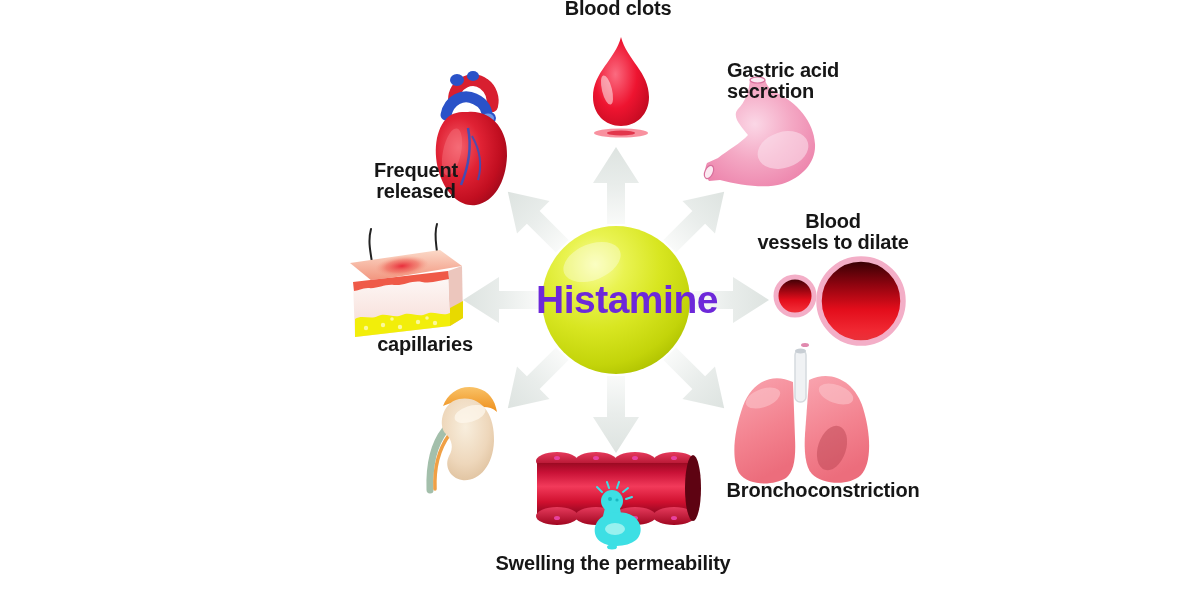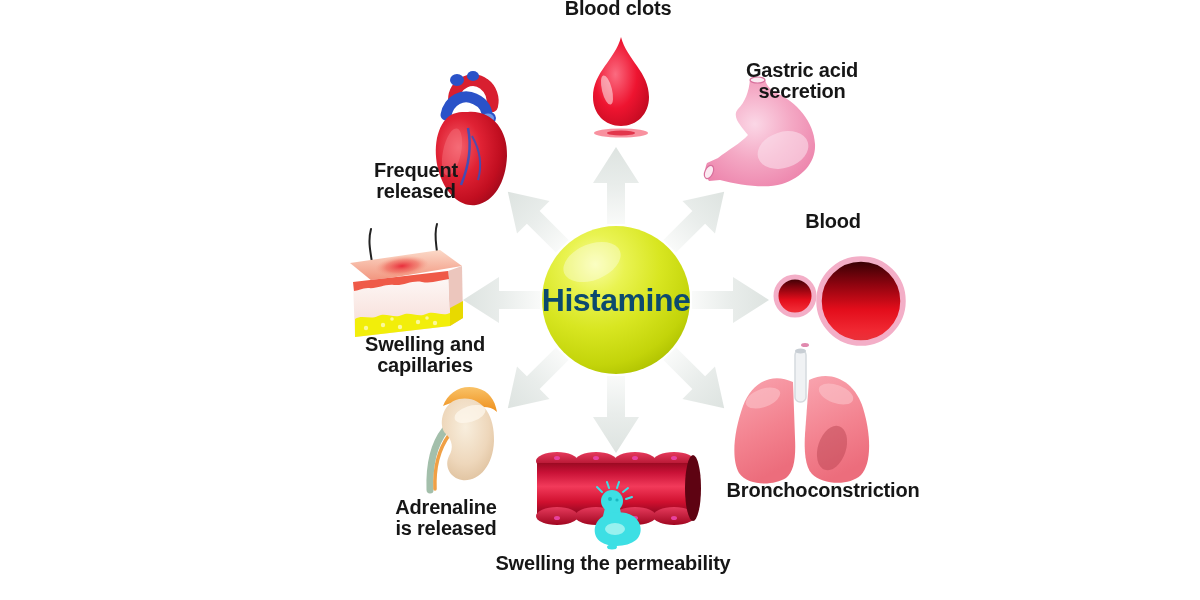--- a/index.html
+++ b/index.html
@@ -3,24 +3,24 @@
 <meta charset="utf-8">
 <style>
   html,body{margin:0;padding:0;background:#fff;}
   .canvas{position:relative;width:1200px;height:600px;background:#ffffff;overflow:hidden;
           font-family:"Liberation Sans",sans-serif;}
   .art{position:absolute;left:0;top:0;width:1200px;height:600px;}
   .lbl{position:absolute;color:#161616;font-size:20px;line-height:21px;font-weight:600;
        letter-spacing:-0.2px;}
   .lbl span{display:block;white-space:nowrap;}
   .lbl.center{text-align:center;}
-  .lbl.right{text-align:center;}
+  .lbl.right{text-align:left;}
   .lbl.left{text-align:center;}
   .lbl-histamine{position:absolute;left:536px;top:282px;width:160px;text-align:center;
-       font-size:32px;line-height:36px;font-weight:700;color:#0c4a6e;letter-spacing:-0.5px;}
+       font-size:39px;line-height:36px;font-weight:700;color:#6d28d9;letter-spacing:-0.5px;}
   
   .lbl-blood-clots{left:538px;top:-2px;width:160px;}
   .lbl-gastric{left:727px;top:60px;width:150px;}
   .lbl-vessels{left:743px;top:211px;width:180px;}
   .lbl-broncho{left:723px;top:480px;width:200px;}
   .lbl-capillaries{left:493px;top:553px;width:240px;}
   .lbl-adrenaline{left:366px;top:497px;width:160px;}
   .lbl-swelling{left:340px;top:334px;width:170px;}
   .lbl-heartbeat{left:351px;top:160px;width:130px;}
 </style>
@@ -238,37 +238,33 @@
     <span>Blood clots</span>
   </div>
 
   <div class="lbl right lbl-gastric">
     <span>Gastric acid</span>
     <span>secretion</span>
   </div>
 
   <div class="lbl center lbl-vessels">
     <span>Blood</span>
+    <span>vessels to dilate</span>
   </div>
 
   <div class="lbl center lbl-broncho">
     <span>Bronchoconstriction</span>
   </div>
 
   <div class="lbl center lbl-capillaries">
     <span>Swelling the permeability</span>
   </div>
 
-  <div class="lbl center lbl-adrenaline">
-    <span>Adrenaline</span>
-    <span>is released</span>
-  </div>
 
   <div class="lbl left lbl-swelling">
-    <span>Swelling and</span>
     <span>capillaries</span>
   </div>
 
   <div class="lbl left lbl-heartbeat">
     <span>Frequent</span>
     <span>released</span>
   </div>
 
 </div>
 

